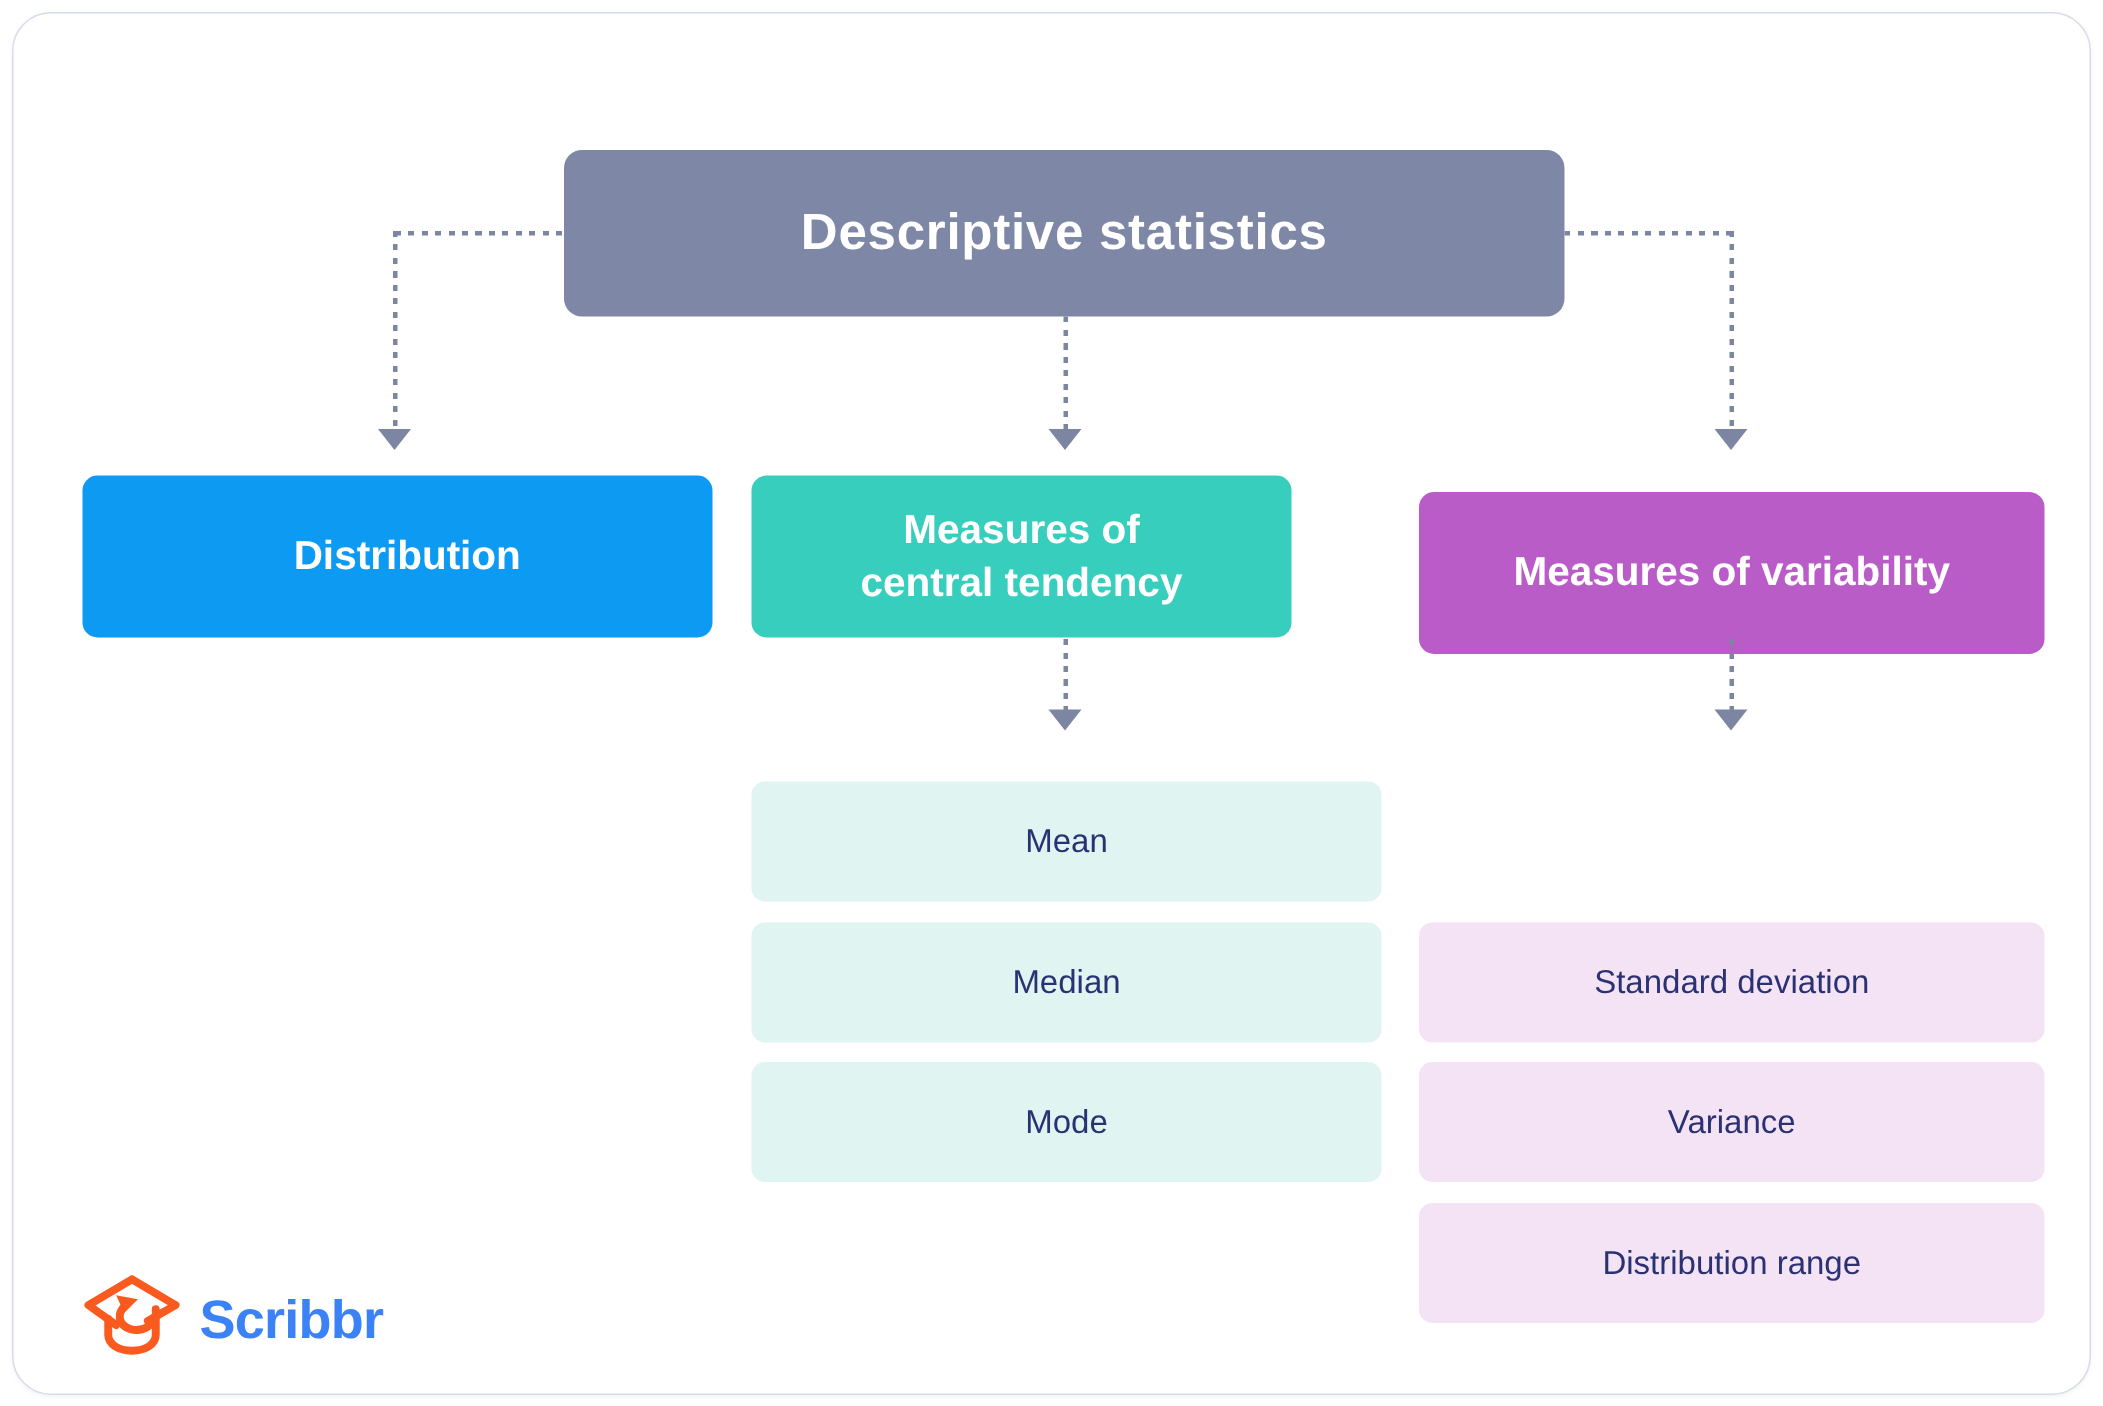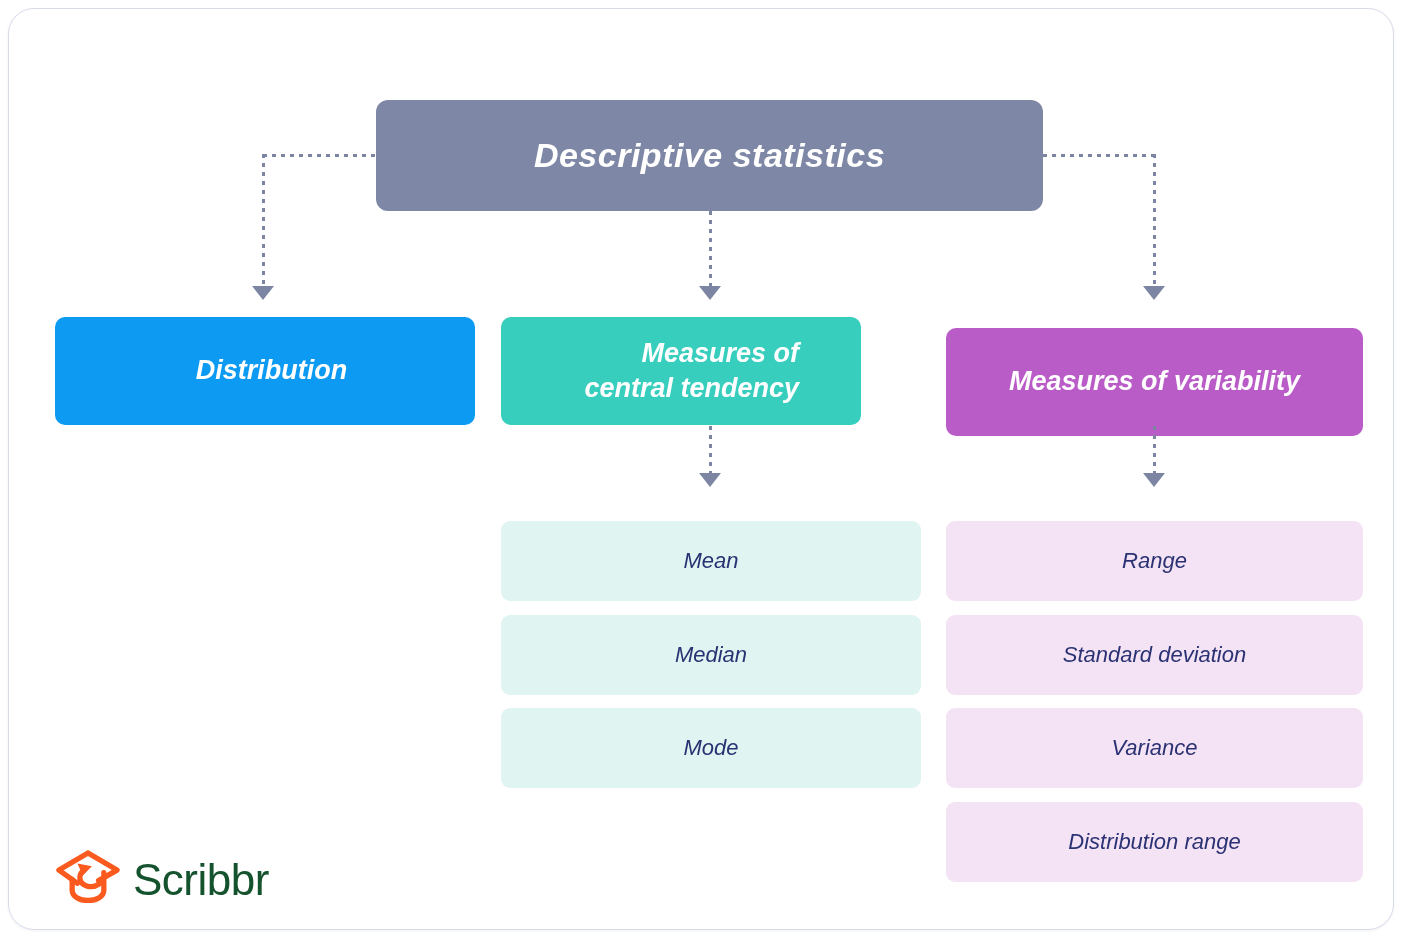--- a/index.html
+++ b/index.html
@@ -7,21 +7,21 @@
     width:1402px;height:937px;position:relative;overflow:hidden;
     font-family:"Liberation Sans","DejaVu Sans",sans-serif;
   }
   .card{
     position:absolute;left:8px;top:8px;width:1384px;height:920px;
     background:#ffffff;border:1px solid #d8dcea;border-radius:26px;
     box-shadow:0 1px 3px rgba(40,50,90,0.06);
   }
   .box{
     position:absolute;display:flex;align-items:center;justify-content:center;
-    text-align:right;box-sizing:border-box;font-style:italic;
+    text-align:center;box-sizing:border-box;
   }
   .root-box{
     left:367px;top:91px;width:667px;height:111px;border-radius:12px;
     background:#7e88a6;color:#ffffff;font-size:34px;font-weight:700;letter-spacing:0.5px;
   }
   .branch-box{
     top:308px;height:108px;border-radius:10px;color:#ffffff;
     font-size:27px;font-weight:700;line-height:1.3;
   }
   .branch-blue{left:46px;width:420px;background:#0d9af2;padding-left:13px;}
@@ -60,21 +60,21 @@
   .ah-teal{left:690px;top:464px;}
   .conn-v-purple{left:1144px;top:417px;height:48px;}
   .ah-purple{left:1134px;top:464px;}
 
   
   .logo{
     position:absolute;left:46px;top:838px;display:flex;align-items:center;gap:12px;
   }
   .logo-icon{width:66px;height:66px;display:block;}
   .logo-text{
-    font-size:44px;font-weight:400;color:#14532d;letter-spacing:-0.5px;
+    font-size:36px;font-weight:700;color:#3b82f6;letter-spacing:-0.5px;
   }
 </style>
 </head>
 <body>
 
 <div class="card">
 
   <div class="box root-box">Descriptive statistics</div>
 
   <div class="dot-h conn-h-left"></div>
@@ -94,21 +94,20 @@
 
   <div class="dot-v conn-v-teal"></div>
   <div class="arrowhead ah-teal"></div>
   <div class="dot-v conn-v-purple"></div>
   <div class="arrowhead ah-purple"></div>
 
   <div class="box child-box child-teal r1">Mean</div>
   <div class="box child-box child-teal r3">Mode</div>
   <div class="box child-box child-teal r2">Median</div>
 
-  <div class="box child-box child-purple r1">Range</div>
   <div class="box child-box child-purple r2">Standard deviation</div>
   <div class="box child-box child-purple r3">Variance</div>
   <div class="box child-box child-purple r4">Distribution range</div>
 
   <div class="logo">
     <svg class="logo-icon" viewBox="0 0 100 94" fill="none" stroke="#fa5a1e" stroke-width="8" stroke-linecap="round" stroke-linejoin="round">
 
       <path d="M50 6 L94 32 L66 48 M34 52 L6 32 L50 6"></path>
 
       <path d="M26 46 L26 62 C26 72 37 78 50 78 C63 78 74 72 74 62 L74 46"></path>

